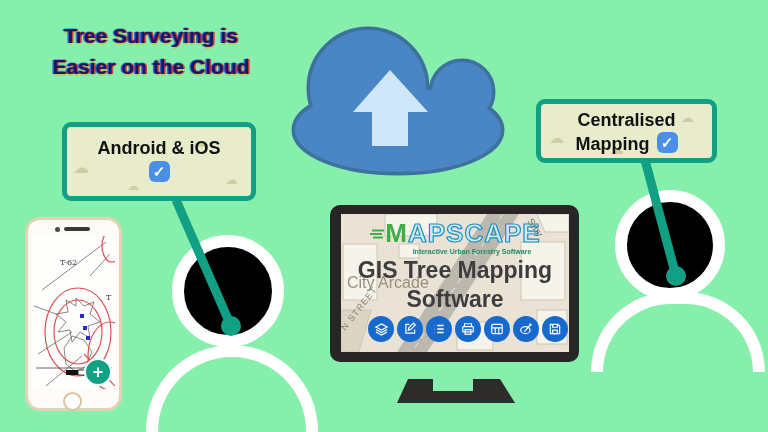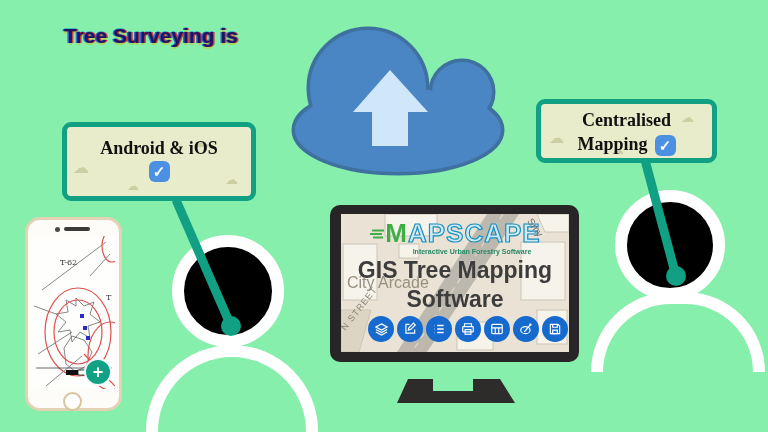--- a/index.html
+++ b/index.html
@@ -8,21 +8,21 @@
 
   
   .headline{position:absolute;left:28px;top:20px;width:246px;text-align:center;
     font-size:21px;font-weight:bold;line-height:31px;color:#1E1560;
     text-shadow:1.5px 0 0 rgba(215,35,35,.85),-1.5px 0 0 rgba(35,80,215,.85),
                 0 1.5px 0 rgba(210,190,30,.55),0 -1.5px 0 rgba(25,170,200,.7);}
 
   
   .callout{position:absolute;background:#E9ECCA;border:5px solid #12A085;border-radius:9px;
     box-sizing:border-box;color:#111;font-weight:bold;text-align:center;overflow:hidden;}
-  .callout .cl-line{position:relative;z-index:2;display:flex;align-items:flex-end;justify-content:center;gap:7px;font-family:Liberation Serif, serif;}
+  .callout .cl-line{position:relative;z-index:2;display:flex;align-items:flex-start;justify-content:center;gap:7px;}
   .callout-mobile{left:62px;top:122px;width:194px;height:79px;font-size:18px;line-height:26px;padding-top:8px;}
   .callout-central{left:536px;top:99px;width:181px;height:64px;font-size:18px;line-height:24px;padding-top:4px;}
   .checkbox{display:inline-flex;width:21px;height:21px;background:#4B90E2;border-radius:6px;
     color:#fff;font-size:15px;font-weight:bold;align-items:center;justify-content:center;flex:0 0 auto;}
   .doodle{position:absolute;color:#A9AC74;opacity:.45;z-index:1;font-family:"DejaVu Sans",sans-serif;}
 
   
   .person-head{position:absolute;border:12px solid #fff;border-radius:50%;background:#000;box-sizing:border-box;}
   .person-body{position:absolute;border:12px solid #fff;border-bottom:none;box-sizing:border-box;}
   .head-left{left:172px;top:235px;width:112px;height:112px;}
@@ -65,20 +65,21 @@
   .tool-btn{width:26px;height:26px;border-radius:50%;background:#1669CD;display:flex;align-items:center;justify-content:center;}
   .tool-btn svg{display:block;}
 </style>
 </head>
 <body>
 
 <div class="stage">
 
   <div class="headline">
     <div>Tree Surveying is</div>
+    <div>Easier on the Cloud</div>
   </div>
 
   <svg class="overlay-svg" width="768" height="432" viewBox="0 0 768 432">
     <g stroke="#3F719F" stroke-width="7" fill="#4A86C4">
       <circle cx="368" cy="88" r="58"></circle>
       <circle cx="462" cy="92" r="30"></circle>
       <ellipse cx="398" cy="130" rx="103" ry="42"></ellipse>
     </g>
     <g fill="#4A86C4">
       <circle cx="368" cy="88" r="58"></circle>

